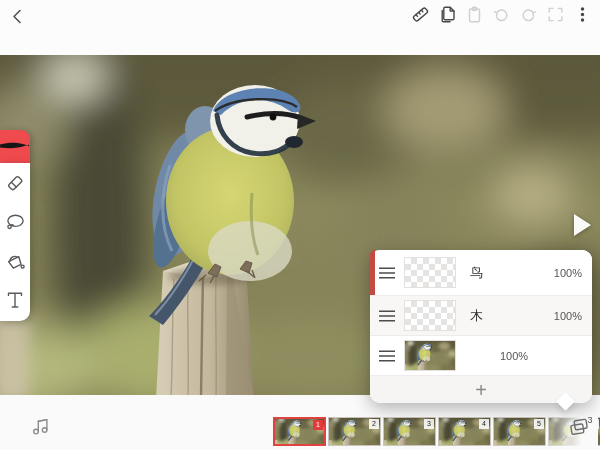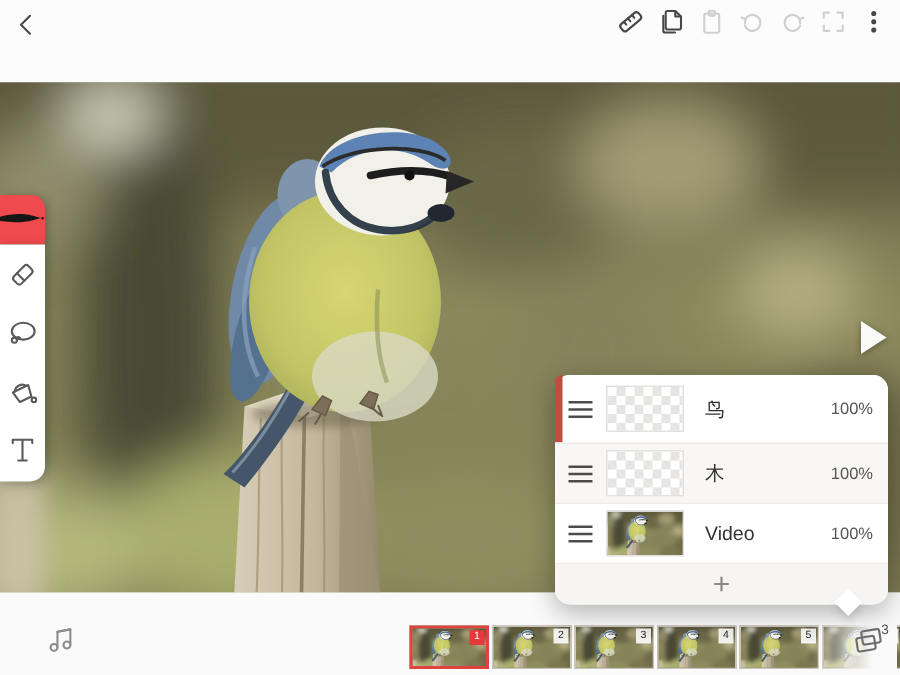--- a/index.html
+++ b/index.html
@@ -284,21 +284,20 @@
       <div class="drag-handle">
         <svg width="20" height="14" viewBox="0 0 20 14">
             <path d="M2 2.2 H18 M2 7 H18 M2 11.8 H18" stroke="#4c4c4c" stroke-width="1.6"></path>
           </svg>
       </div>
       <div class="layer-thumb">
         <svg width="52" height="31" viewBox="0 0 600 340" preserveAspectRatio="xMidYMid slice">
             <use href="#scene"></use>
           </svg>
       </div>
-      <span class="layer-name">Video</span>
       <span class="layer-opacity">100%</span>
     </div>
     <div class="add-row">
       <span class="add-plus">+</span>
     </div>
     <div class="panel-tail"></div>
   </div>
 
   <div class="bottombar">
     <div class="music-btn">

